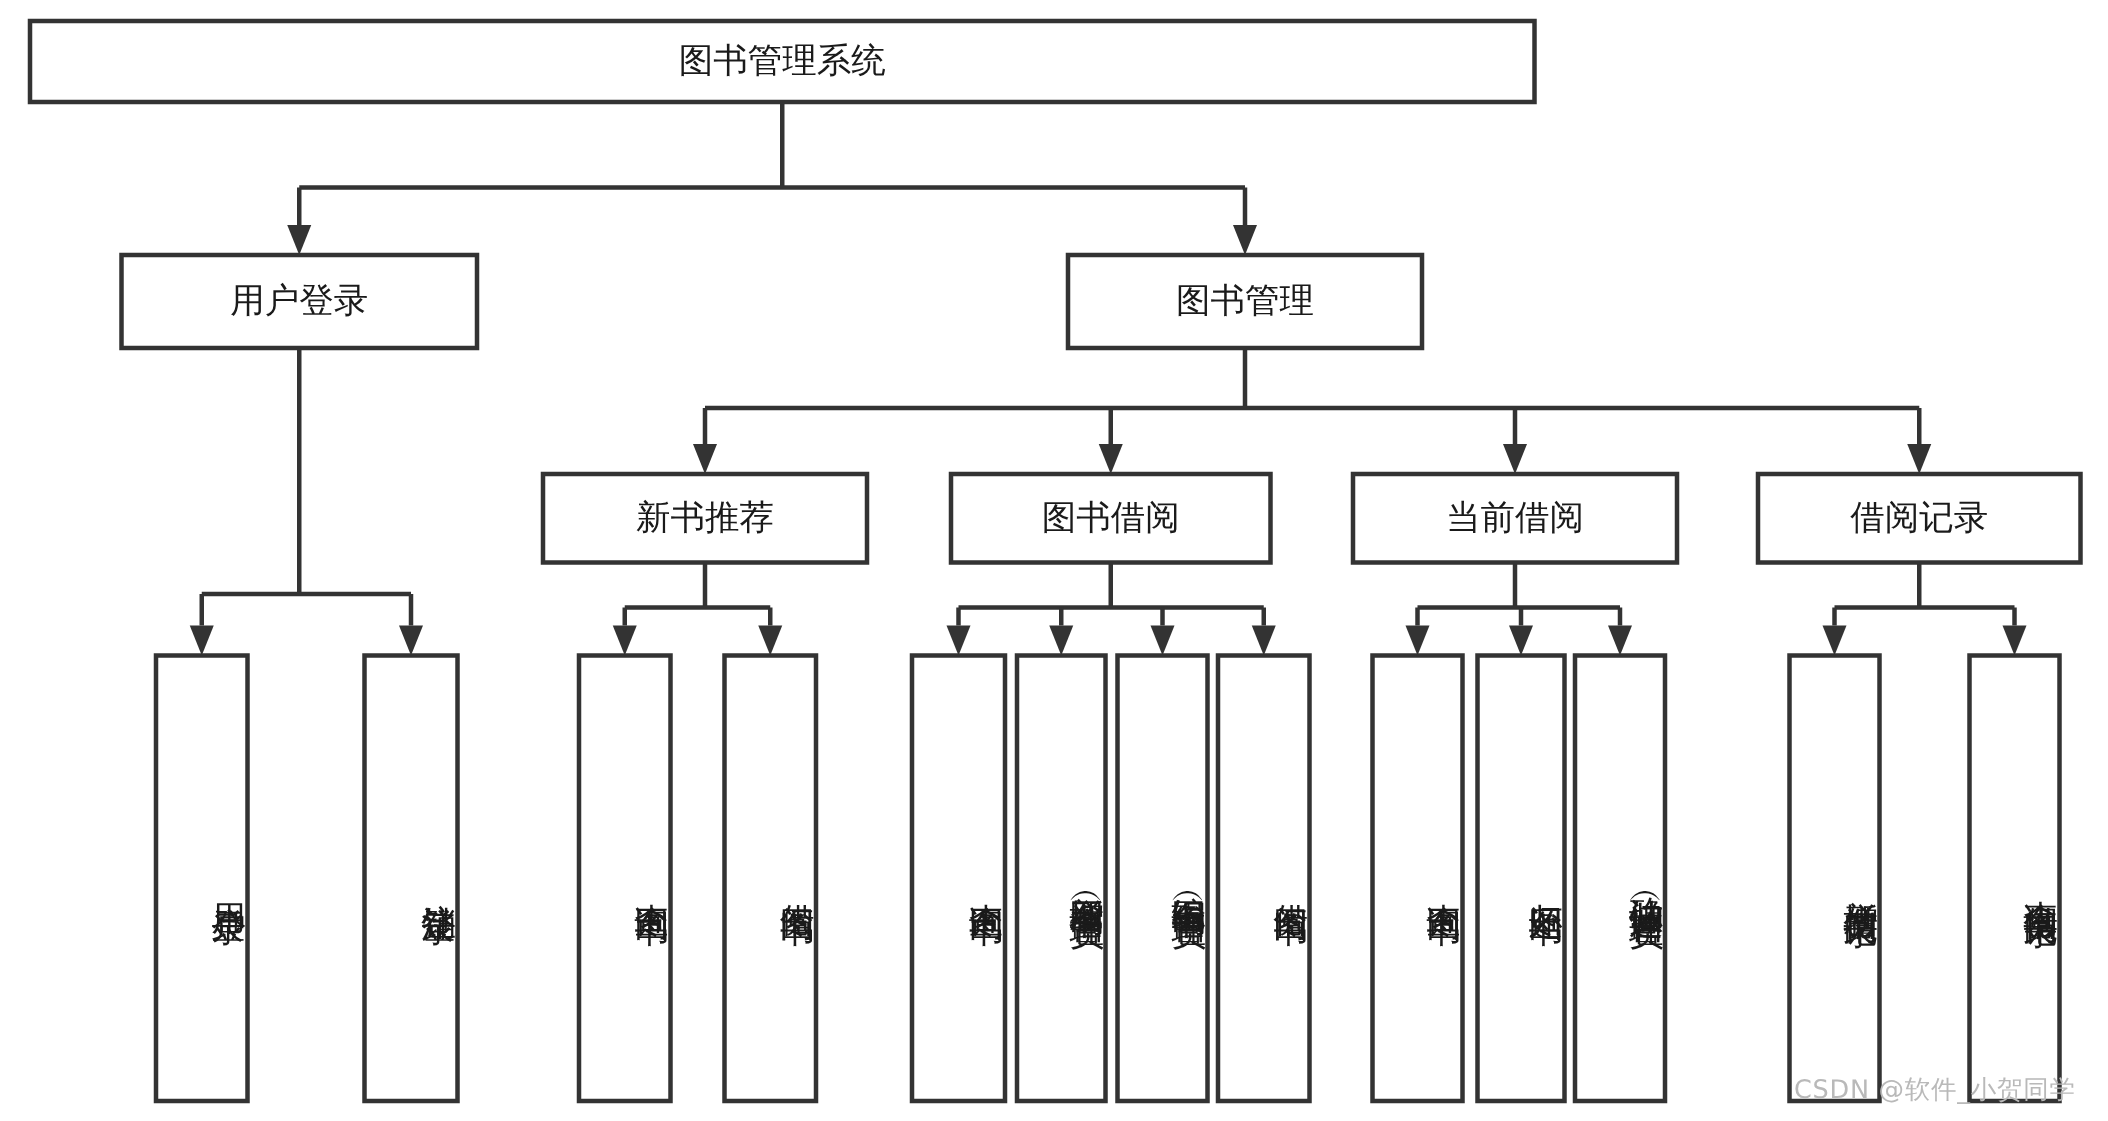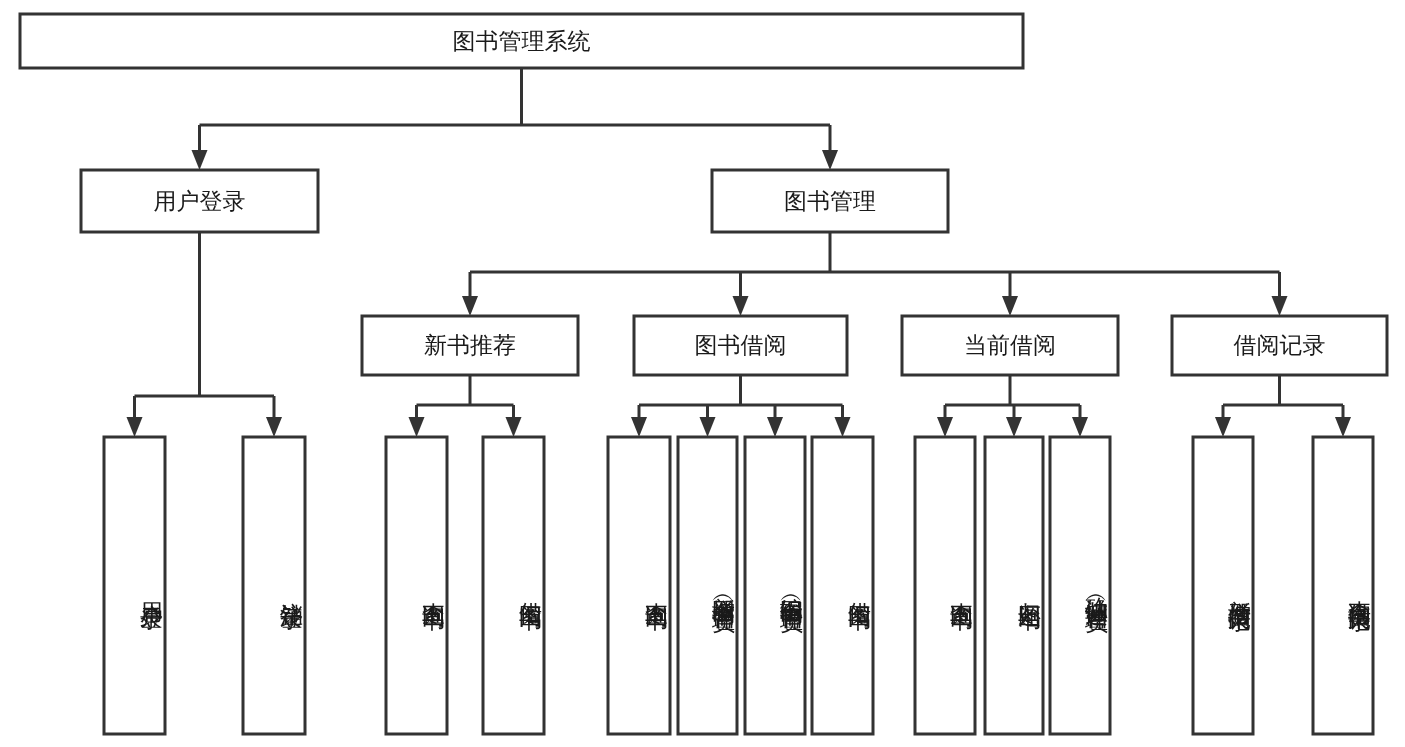--- a/index.html
+++ b/index.html
@@ -201,14 +201,15 @@
         <span>确认归还（管理员）</span>
       </div>
       <div class="node-label-v" style="left: 1193px; top: 447px; width: 60px; height: 281px;">
         <span>新增借阅记录</span>
       </div>
       <div class="node-label-v" style="left: 1313px; top: 447px; width: 60px; height: 281px;">
         <span>查询借阅记录</span>
       </div>
     </div>
 
+  <div class="watermark" style="left: 1196px; top: 715px;">CSDN @软件_小贺同学</div>
 
 </div>
 
 </body></html>

